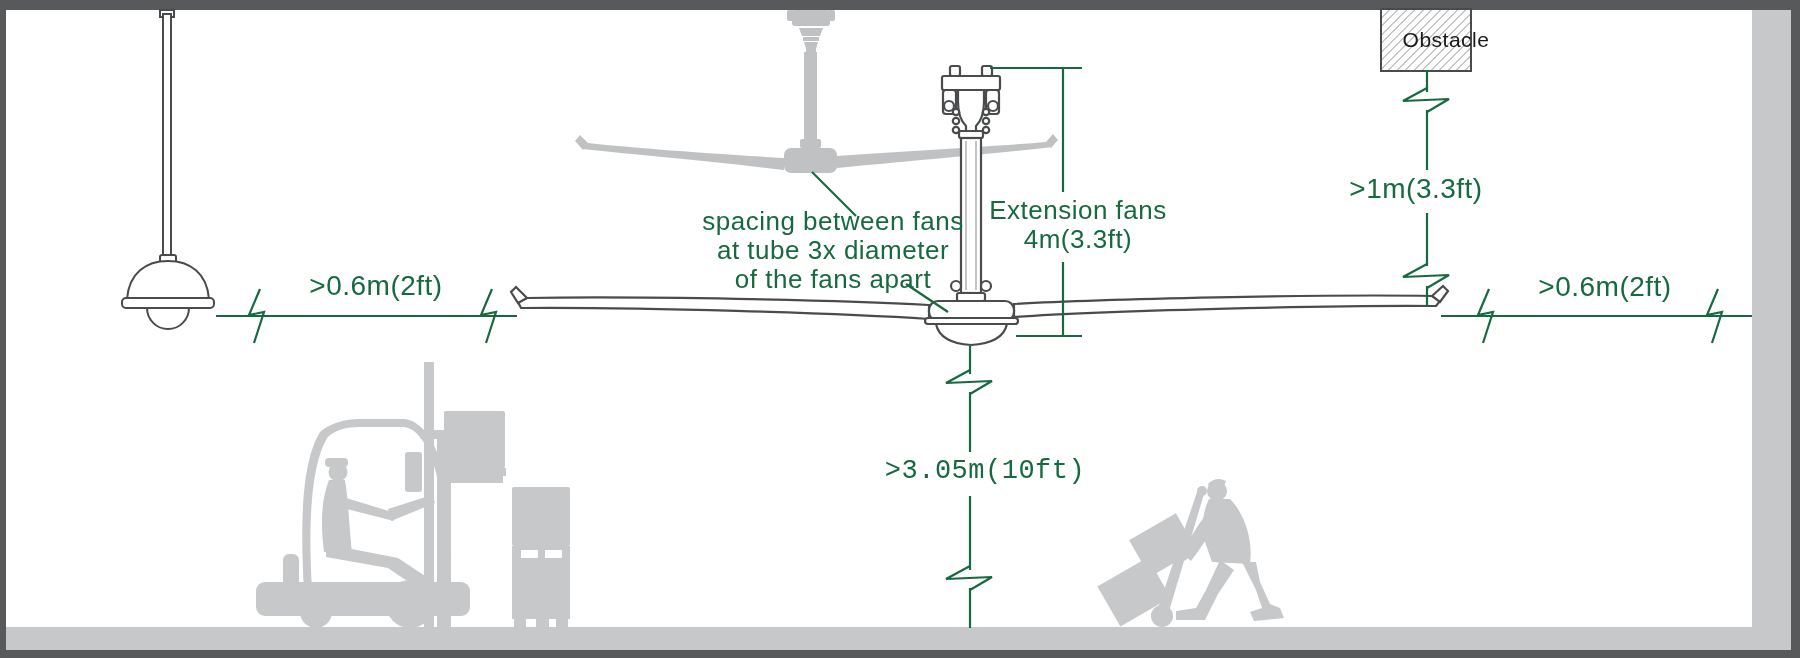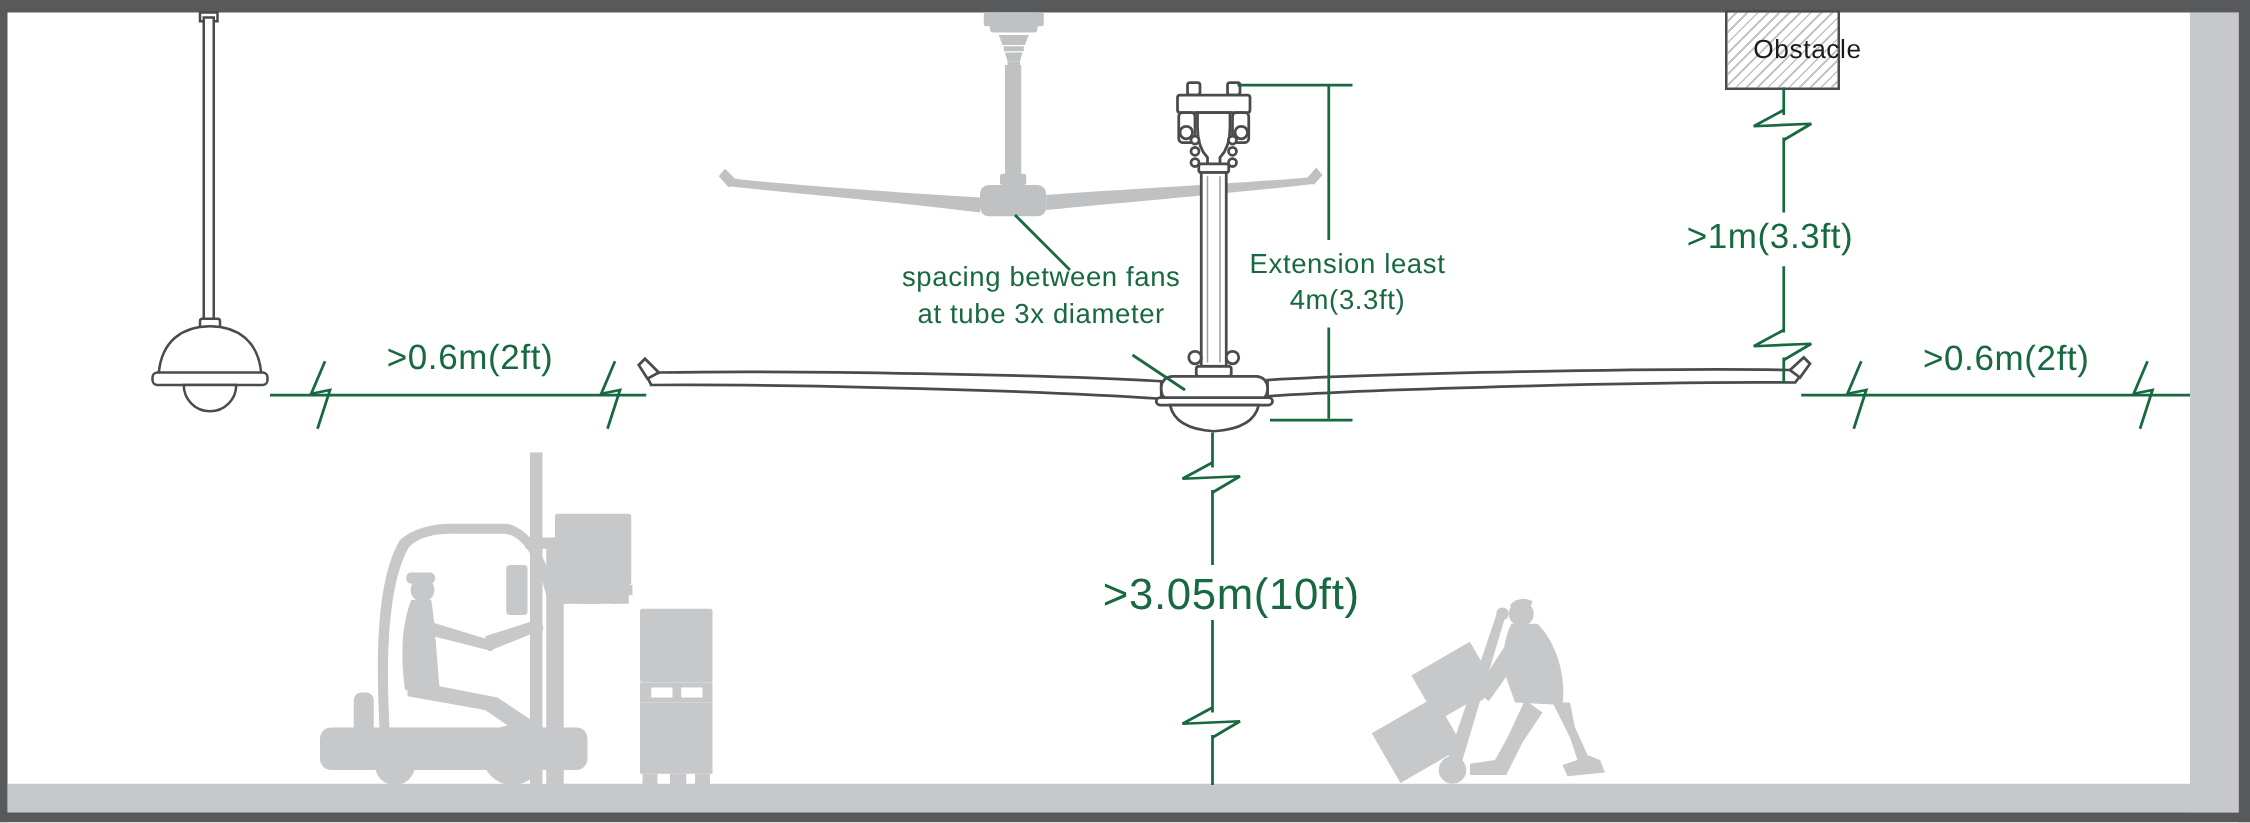--- a/index.html
+++ b/index.html
@@ -21,23 +21,23 @@
     border:2px solid #4a4b4d;
     background:repeating-linear-gradient(135deg,#ffffff 0px,#ffffff 4.5px,#c6c6c6 4.5px,#c6c6c6 6px);
     display:flex;align-items:center;justify-content:center;
   }
   #obstacle span{font-size:21px;color:#1a1a1a;letter-spacing:.5px;padding-left:40px;}
   
   .dim-label{
     transform:translateX(-50%);
     color:#17693f;white-space:nowrap;text-align:center;letter-spacing:.5px;
   }
-  .dim-big{font-size:35px;}
+  .dim-big{font-size:27px;font-family:Liberation Mono, monospace;}
   .dim-mid{font-size:28px;}
-  .dim-small{font-size:22px;line-height:29px;}
+  .dim-small{font-size:26px;line-height:29px;}
   svg{position:absolute;left:0;top:0;}
 </style>
 </head>
 <body>
 
 <div id="stage">
 
   <div class="abs" id="right-wall"></div>
   <div class="abs" id="floor"></div>
   <div class="abs" id="ceiling"></div>
@@ -225,22 +225,23 @@
 
   <div class="abs dim-label dim-mid" style="left:376px;top:270px">&gt;0.6m(2ft)</div>
 
   <div class="abs dim-label dim-mid" style="left:1605px;top:271px">&gt;0.6m(2ft)</div>
 
   <div class="abs dim-label dim-mid" style="left:1416px;top:173px">&gt;1m(3.3ft)</div>
 
   <div class="abs dim-label dim-big" style="left:985px;top:456px">&gt;3.05m(10ft)</div>
 
   <div class="abs dim-label dim-small" style="left:1078px;top:196px">
-    <div>Extension least</div>
+    <div>Extension fans</div>
     <div>4m(3.3ft)</div>
   </div>
 
   <div class="abs dim-label dim-small" style="left:833px;top:207px">
     <div>spacing between fans</div>
     <div>at tube 3x diameter</div>
+    <div>of the fans apart</div>
   </div>
 
 </div>
 
 </body></html>

